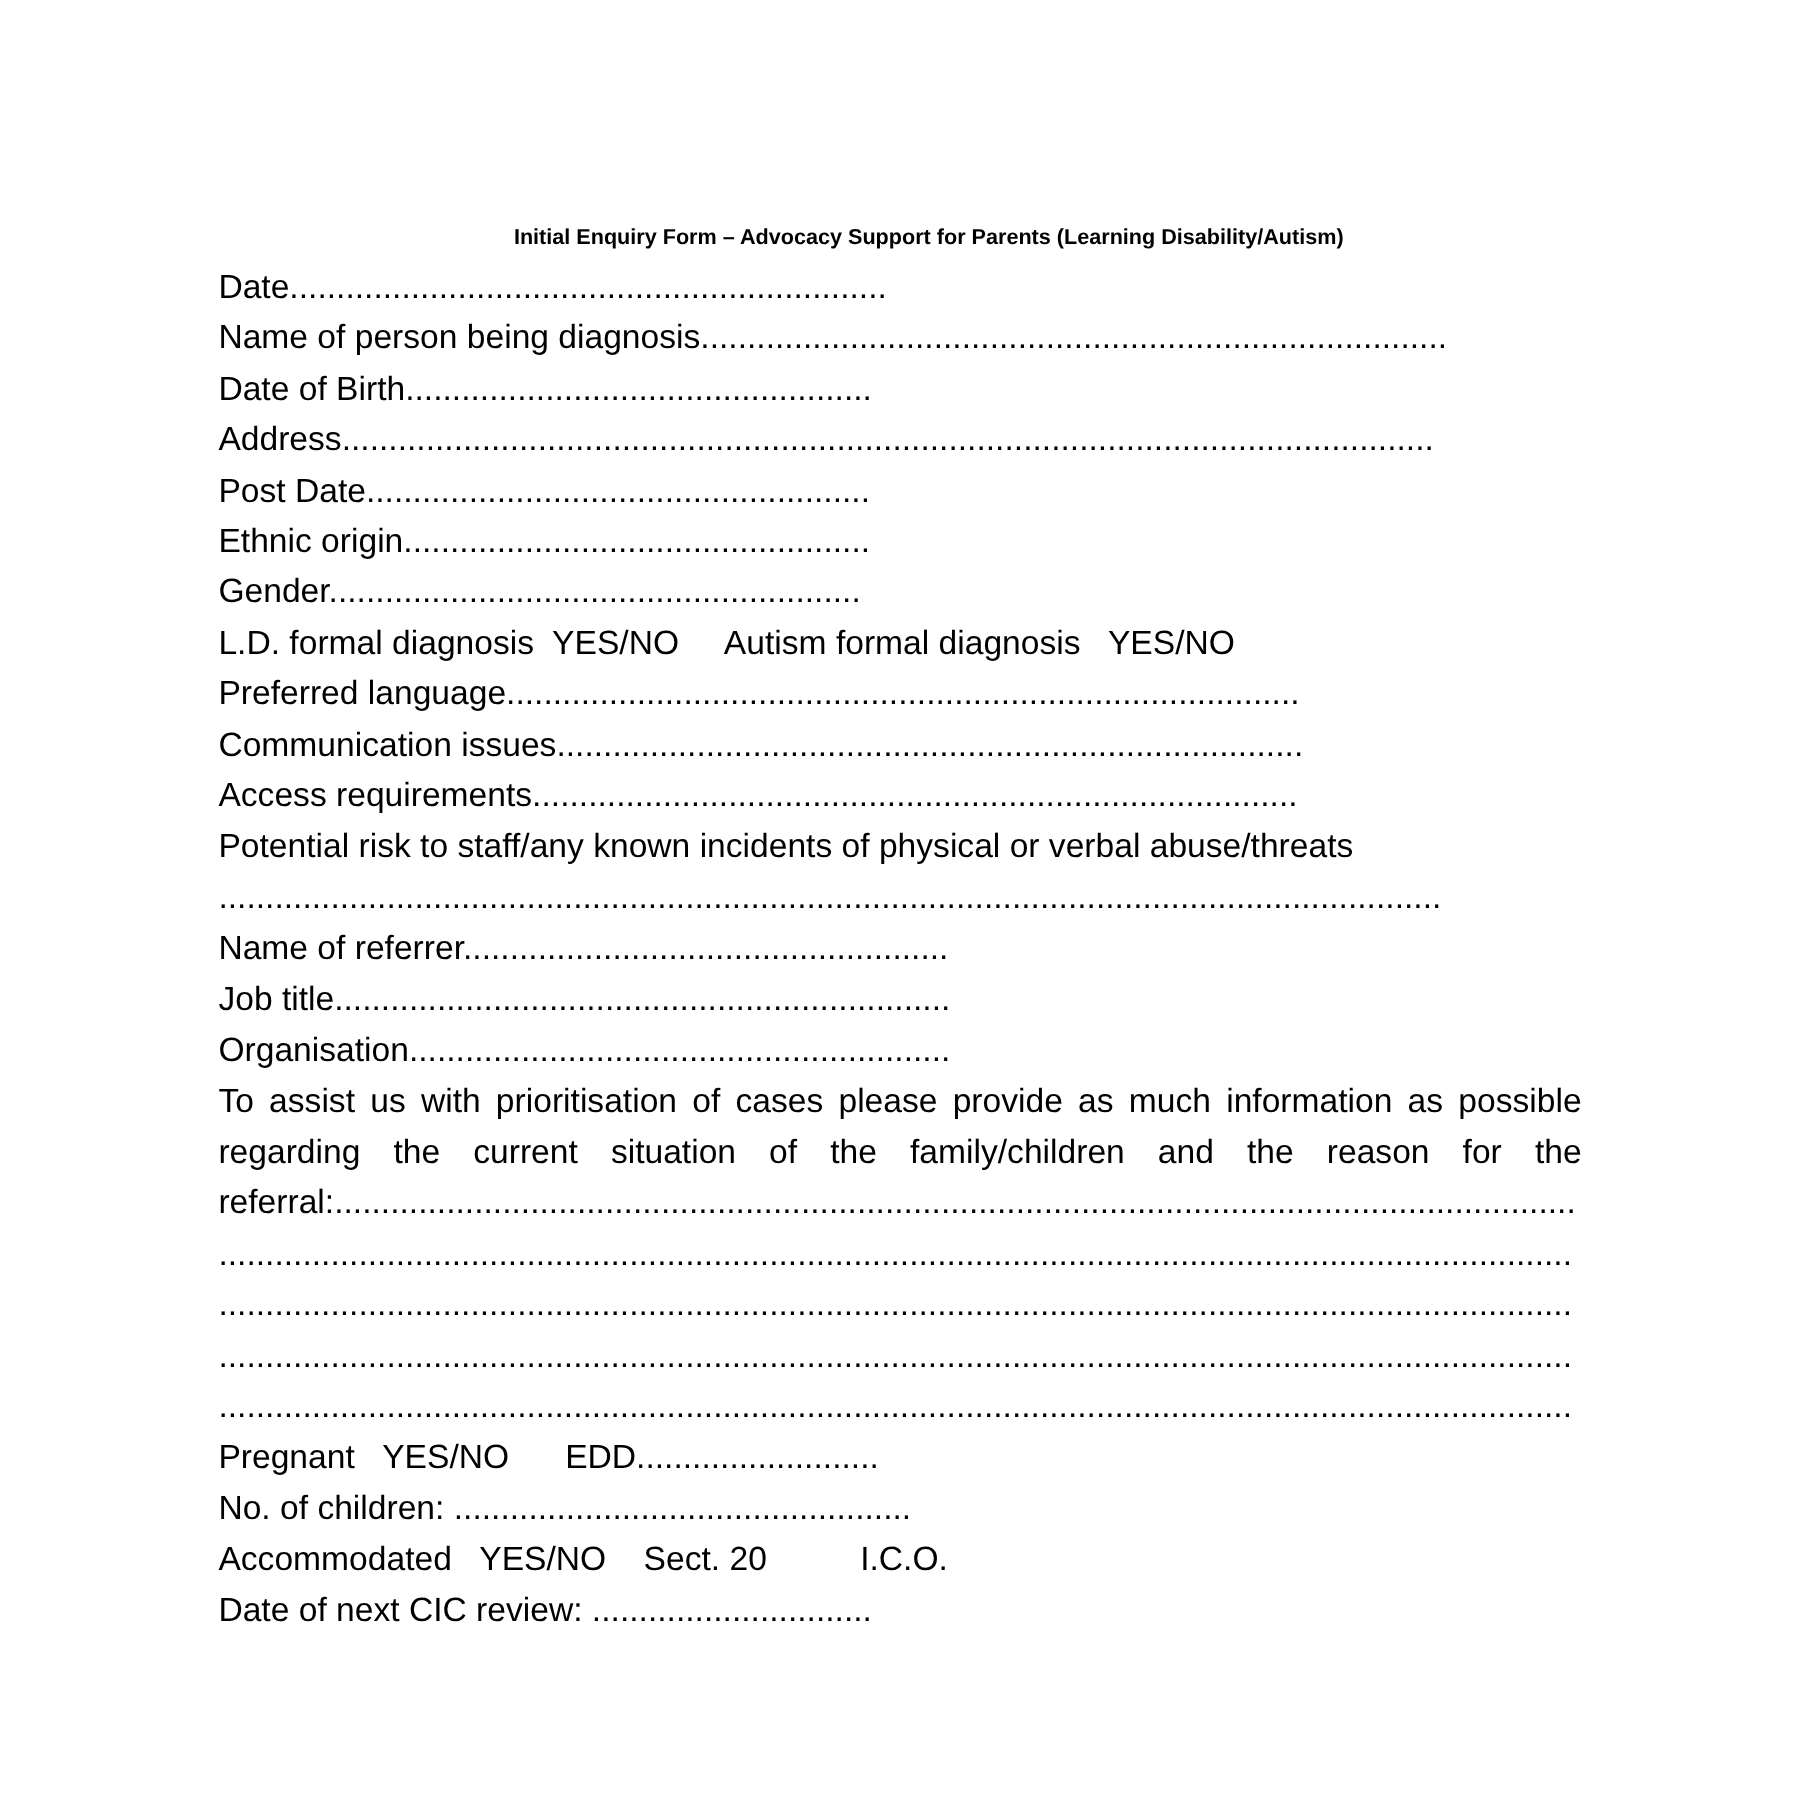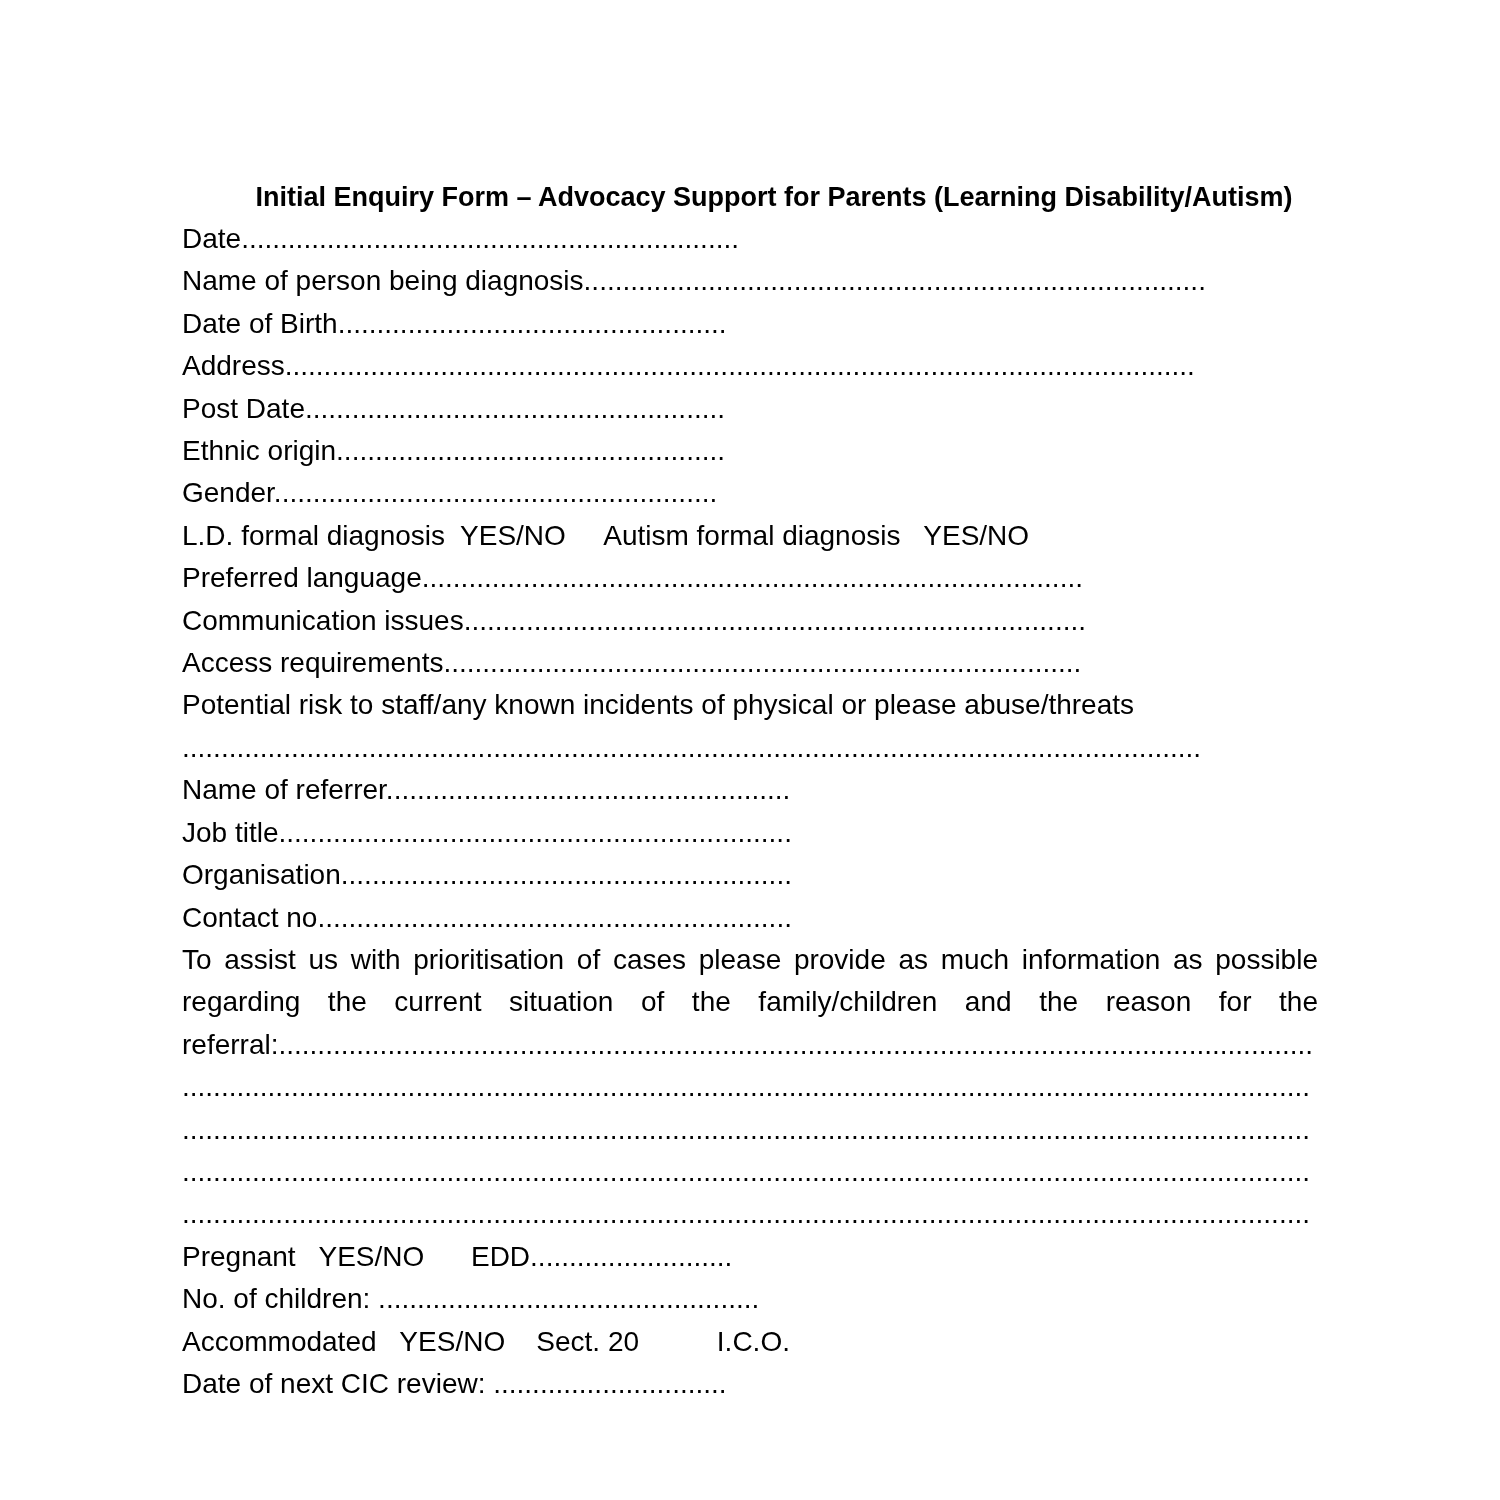--- a/index.html
+++ b/index.html
@@ -13,21 +13,21 @@
     height: 1500px;
     background: #ffffff;
     color: #000000;
     font-family: "Liberation Sans", sans-serif;
     overflow: hidden;
   }
   .doc-title {
     padding-top: 176px;
     text-align: center;
     font-weight: 700;
-    font-size: 27px;
+    font-size: 18px;
     line-height: 42px;
     white-space: pre;
     padding-left: 48px;
   }
   .doc-body {
     margin-left: 182px;
     width: 1136px;
   }
   .line {
     font-size: 28px;
@@ -50,26 +50,25 @@
       <div class="line">Name of person being diagnosis................................................................................</div>
       <div class="line">Date of Birth..................................................</div>
       <div class="line">Address.....................................................................................................................</div>
       <div class="line">Post Date......................................................</div>
       <div class="line">Ethnic origin..................................................</div>
       <div class="line">Gender.........................................................</div>
       <div class="line">L.D. formal diagnosis  YES/NO     Autism formal diagnosis   YES/NO</div>
       <div class="line">Preferred language.....................................................................................</div>
       <div class="line">Communication issues................................................................................</div>
       <div class="line">Access requirements..................................................................................</div>
-      <div class="line">Potential risk to staff/any known incidents of physical or please abuse/threats</div>
+      <div class="line">Potential risk to staff/any known incidents of physical or verbal abuse/threats</div>
       <div class="line">...................................................................................................................................</div>
       <div class="line">Name of referrer....................................................</div>
       <div class="line">Job title..................................................................</div>
       <div class="line">Organisation..........................................................</div>
-      <div class="line">Contact no.............................................................</div>
       <div class="line justify">To assist us with prioritisation of cases please provide as much information as possible</div>
       <div class="line justify">regarding the current situation of the family/children and the reason for the</div>
       <div class="line">referral:.....................................................................................................................................</div>
       <div class="line">.................................................................................................................................................</div>
       <div class="line">.................................................................................................................................................</div>
       <div class="line">.................................................................................................................................................</div>
       <div class="line">.................................................................................................................................................</div>
       <div class="line">Pregnant   YES/NO      EDD..........................</div>
       <div class="line">No. of children: .................................................</div>
       <div class="line">Accommodated   YES/NO    Sect. 20          I.C.O.</div>

